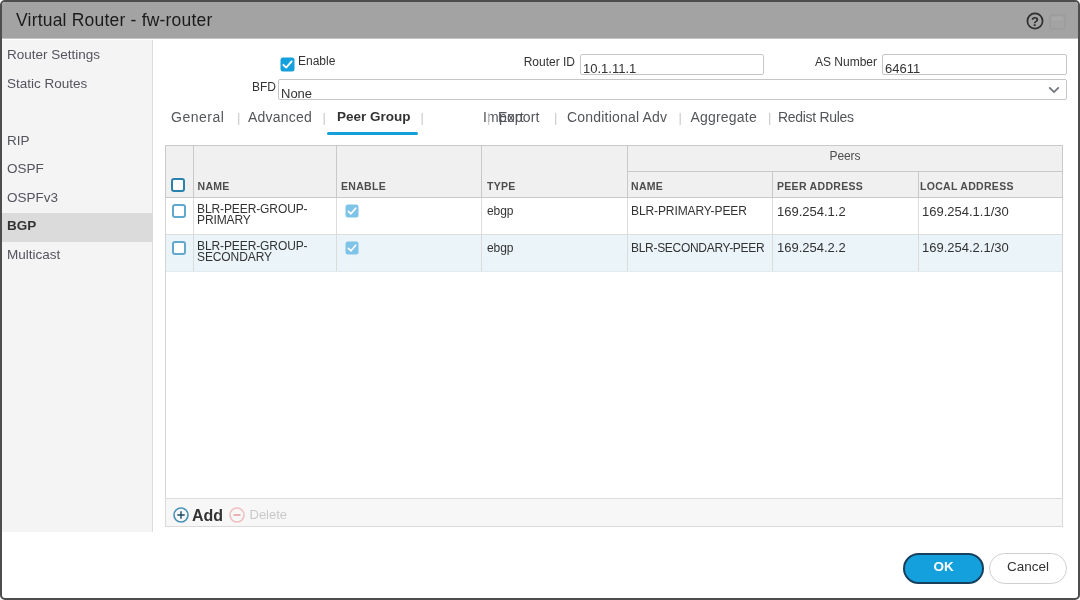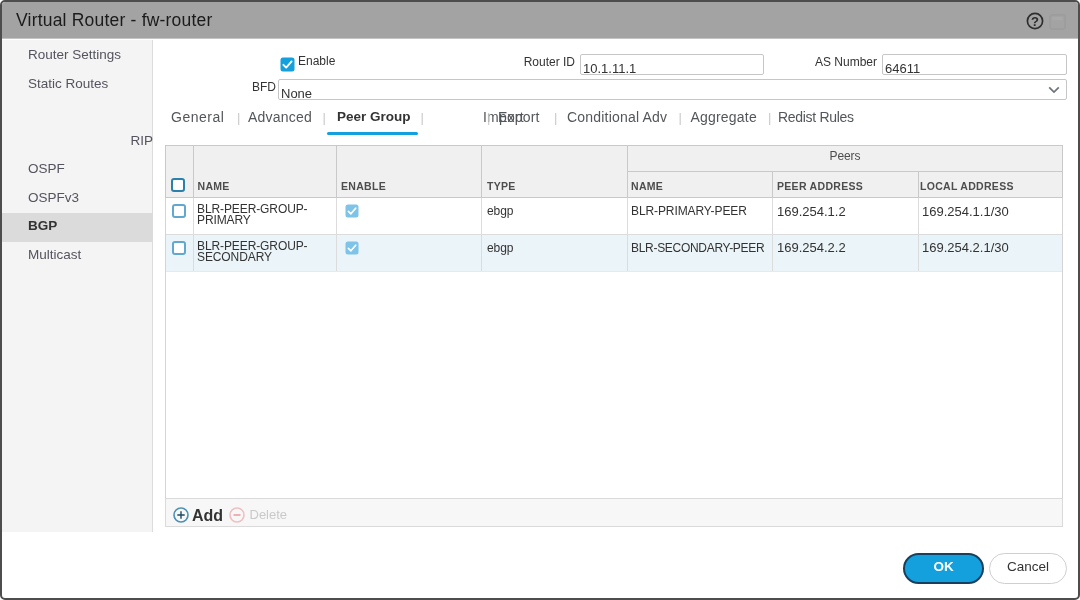--- a/index.html
+++ b/index.html
@@ -7,21 +7,21 @@
   body { font-family:"Liberation Sans", sans-serif; background:#fff; position:relative; }
   .abs { position:absolute; }
   .dlg { position:absolute; left:0; top:0; width:1080px; height:600px;
          border:2px solid #4d4d4d; border-radius:5px; background:#fff; overflow:hidden; }
   .titlebar { position:absolute; left:0; top:0; width:100%; height:37px;
               background:#a3a3a3; border-bottom:1px solid #c4c4c4; }
   .title { position:absolute; left:14px; top:7.5px; font-size:17.5px; letter-spacing:0.2px; color:#1b1b1b; }
   .sidebar { position:absolute; left:0; top:38px; width:151px; height:492px;
              background:#f4f4f4; border-right:1px solid #dcdcdc; }
   .sideitem { position:absolute; left:0; width:151px; height:28.5px; line-height:25.5px;
-              padding-left:26px; font-size:13.5px; color:#54545e; }
+              padding-left:5px; font-size:13.5px; color:#54545e; }
   .sideitem.sel { background:#dbdbdb; color:#333; font-weight:bold; }
   .lbl { position:absolute; font-size:12px; color:#333; }
   .inp { position:absolute; background:#fff; border:1px solid #c6c6c6; border-radius:2px;
          font-size:13px; color:#333; padding:8px 2px; line-height:12.5px; }
   .tab { position:absolute; top:107px; font-size:14px; letter-spacing:0.2px; color:#53565a; }
   .tabsep { position:absolute; top:108px; font-size:13px; color:#c9c9c9; }
   .hdrlbl { position:absolute; font-size:10.5px; font-weight:bold; color:#4d4d4d; letter-spacing:0.3px; }
   .cell { position:absolute; font-size:12px; letter-spacing:-0.1px; color:#333; }
   .vline { position:absolute; width:1px; background:#d4d4d4; }
   .hline { position:absolute; height:1px; background:#d4d4d4; }
@@ -38,21 +38,21 @@
     </svg>
     <svg class="abs" style="left:1047px; top:12px;" width="17" height="16" viewBox="0 0 17 16">
       <rect x="0.9" y="0.9" width="15.2" height="14.2" rx="2.5" fill="none" stroke="#9d9d9d" stroke-width="1.8"></rect>
       <rect x="3.4" y="3.1" width="10.3" height="3.1" rx="1.2" fill="#a8a8a8"></rect>
     </svg>
   </div>
 
   <div class="sidebar">
     <div class="sideitem" style="top:2px;">Router Settings</div>
     <div class="sideitem" style="top:30.5px;">Static Routes</div>
-    <div class="sideitem" style="top:87.5px;text-align:right;">RIP</div>
+    <div class="sideitem" style="top:87.5px;">RIP</div>
     <div class="sideitem" style="top:116px;">OSPF</div>
     <div class="sideitem" style="top:144.5px;">OSPFv3</div>
     <div class="sideitem sel" style="top:173px;">BGP</div>
     <div class="sideitem" style="top:201.5px;">Multicast</div>
   </div>
 
   <svg class="abs" style="left:278px; top:55px;" width="15" height="15" viewBox="0 0 15 15">
     <rect x="0.5" y="0.5" width="14" height="14" rx="2.5" fill="#14a0dc"></rect>
     <path d="M3.4 7.8 L6.2 10.6 L11.6 4.4" fill="none" stroke="#fff" stroke-width="1.9" stroke-linecap="round" stroke-linejoin="round"></path>
   </svg>

